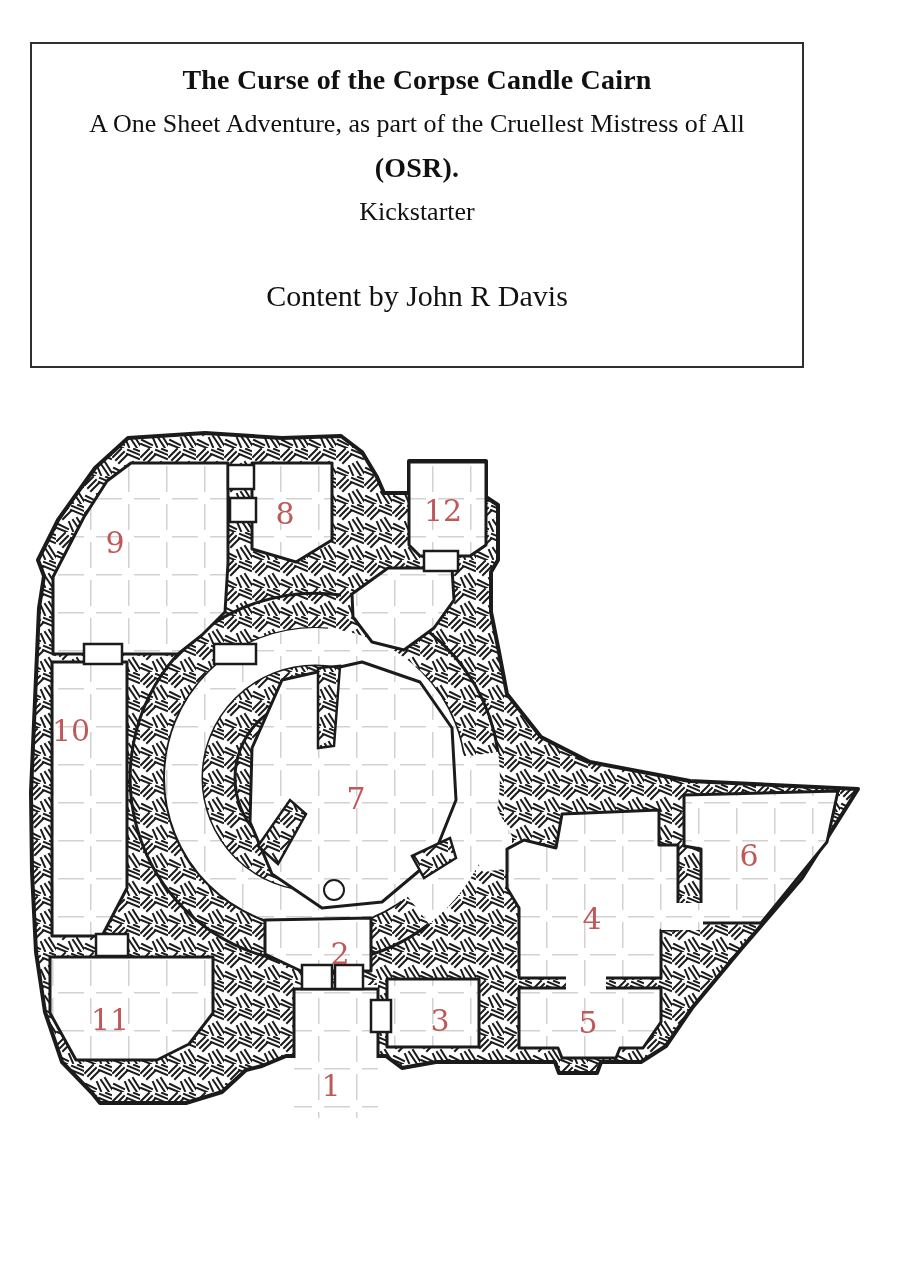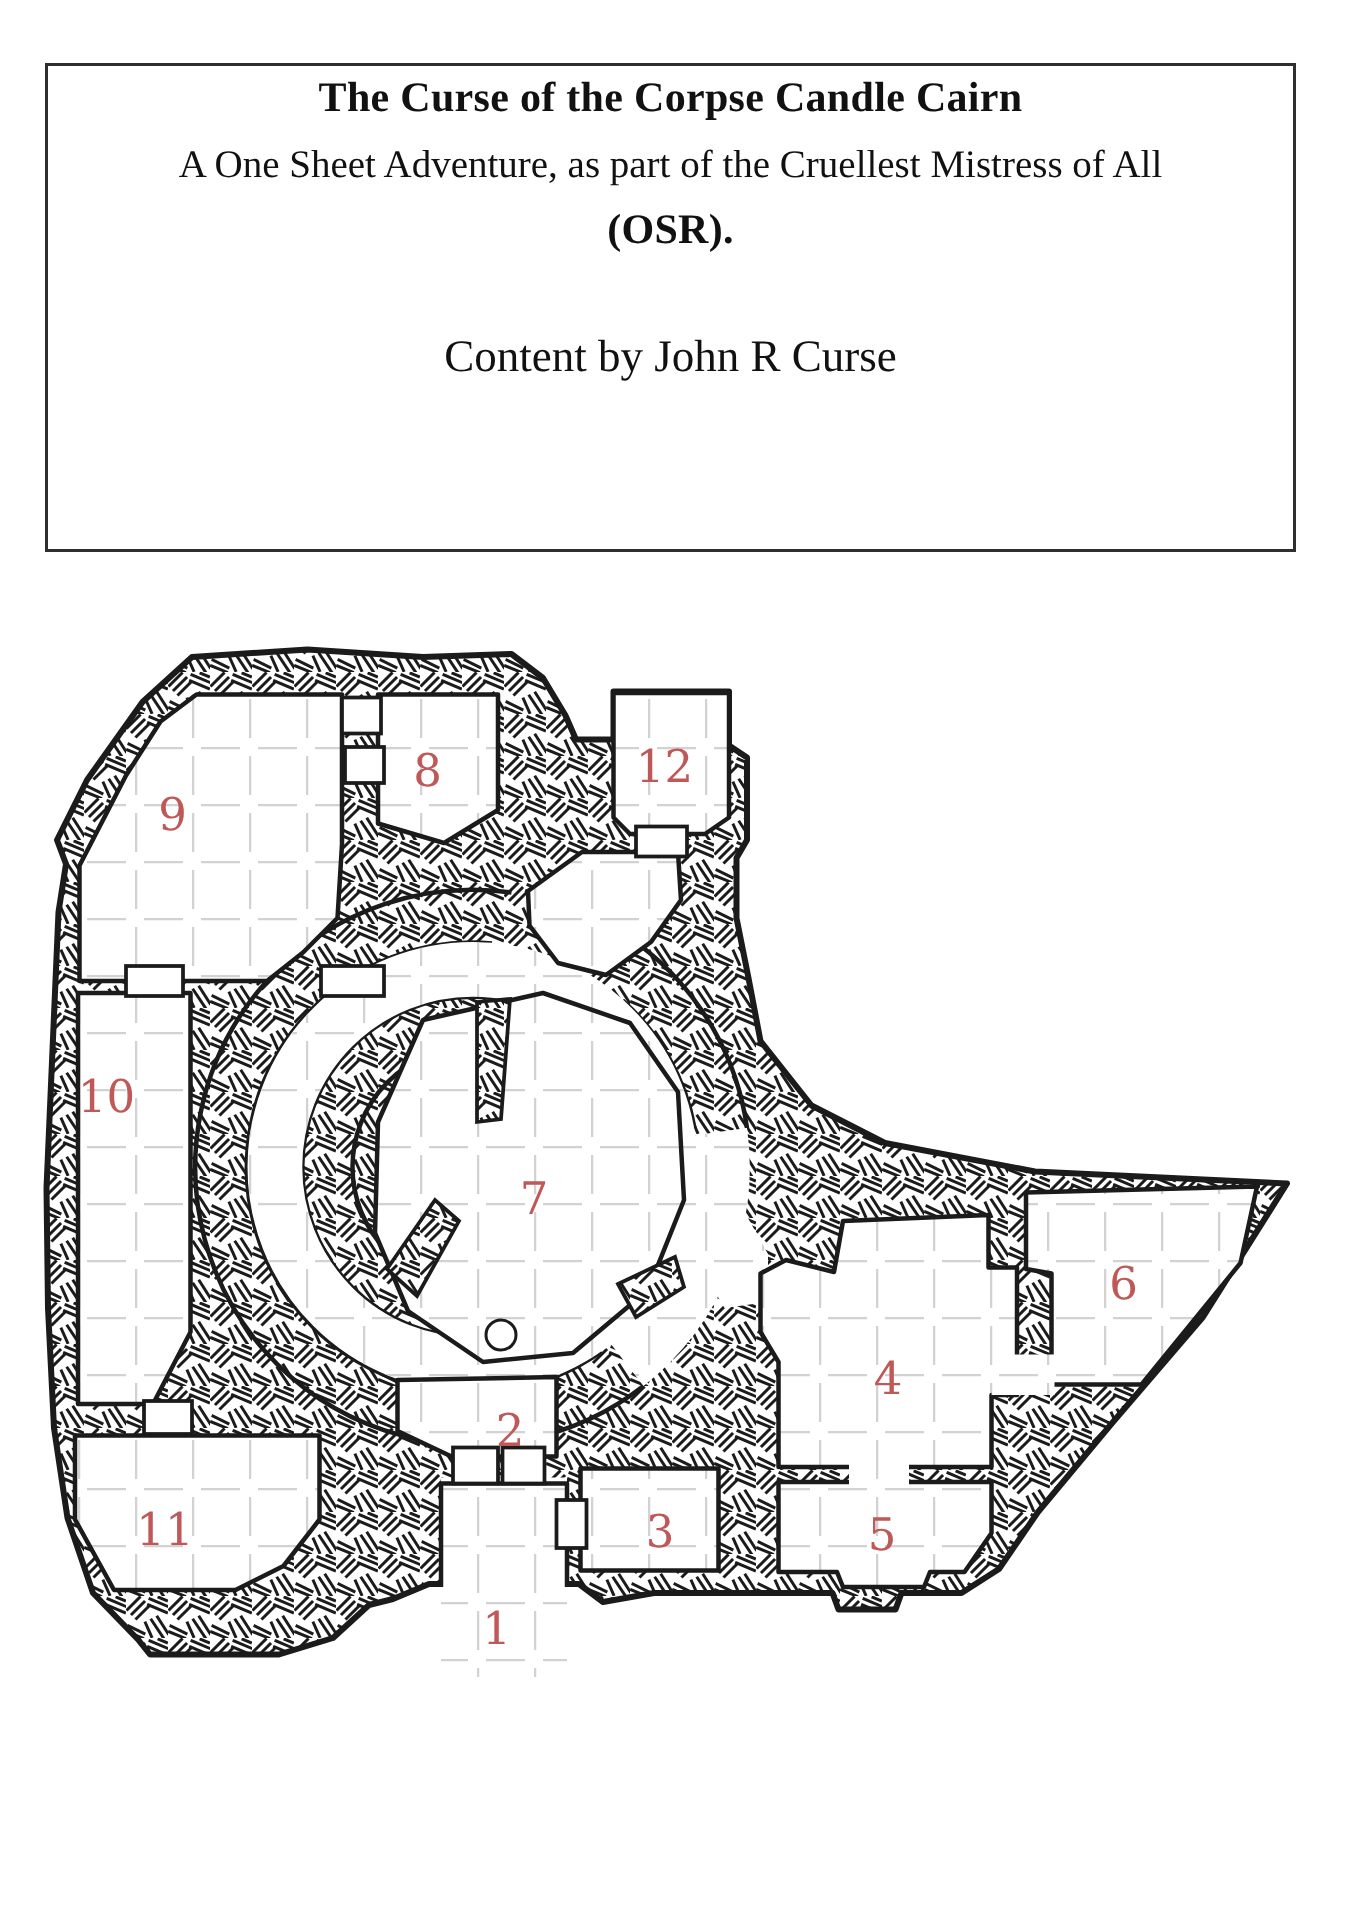--- a/index.html
+++ b/index.html
@@ -12,26 +12,27 @@
     height: 1273px;
     position: relative;
     font-family: "Liberation Serif", serif;
     color: #111;
     overflow: hidden;
   }
   .title-box {
     position: absolute;
     left: 30px;
     top: 42px;
-    width: 834px;
+    width: 774px;
     height: 326px;
     border: 2.5px solid #2f2f2f;
     background: #ffffff;
     text-align: center;
     box-sizing: border-box;
+    padding-top: 14px;
   }
   .t-line {
     display: block;
     line-height: 44px;
     white-space: nowrap;
   }
   .t-bold {
     font-weight: bold;
     font-size: 28px;
     letter-spacing: 0.2px;
@@ -57,21 +58,22 @@
     fill: #bf5858;
   }
 </style>
 </head>
 <body>
 
 <div class="title-box">
   <span class="t-line t-bold">The Curse of the Corpse Candle Cairn</span>
   <span class="t-line t-sub">A One Sheet Adventure, as part of the Cruellest Mistress of All</span>
   <span class="t-line t-bold">(OSR).</span>
-  <span class="t-line t-byline">Content by John R Curse</span>
+  <span class="t-line t-sub">Kickstarter</span>
+  <span class="t-line t-byline">Content by John R Davis</span>
 </div>
 
 <div class="map-wrap">
 <svg width="900" height="1273" viewBox="0 0 900 1273" xmlns="http://www.w3.org/2000/svg">
   <defs>
     <pattern id="hatch" width="28" height="28" patternUnits="userSpaceOnUse">
       <rect width="28" height="28" fill="#ffffff"></rect>
       <g stroke="#1b1b1b" stroke-width="2" stroke-linecap="square" fill="none">
         <path d="M1 9 L9 1"></path>
             <path d="M4 12 L12 4"></path>

